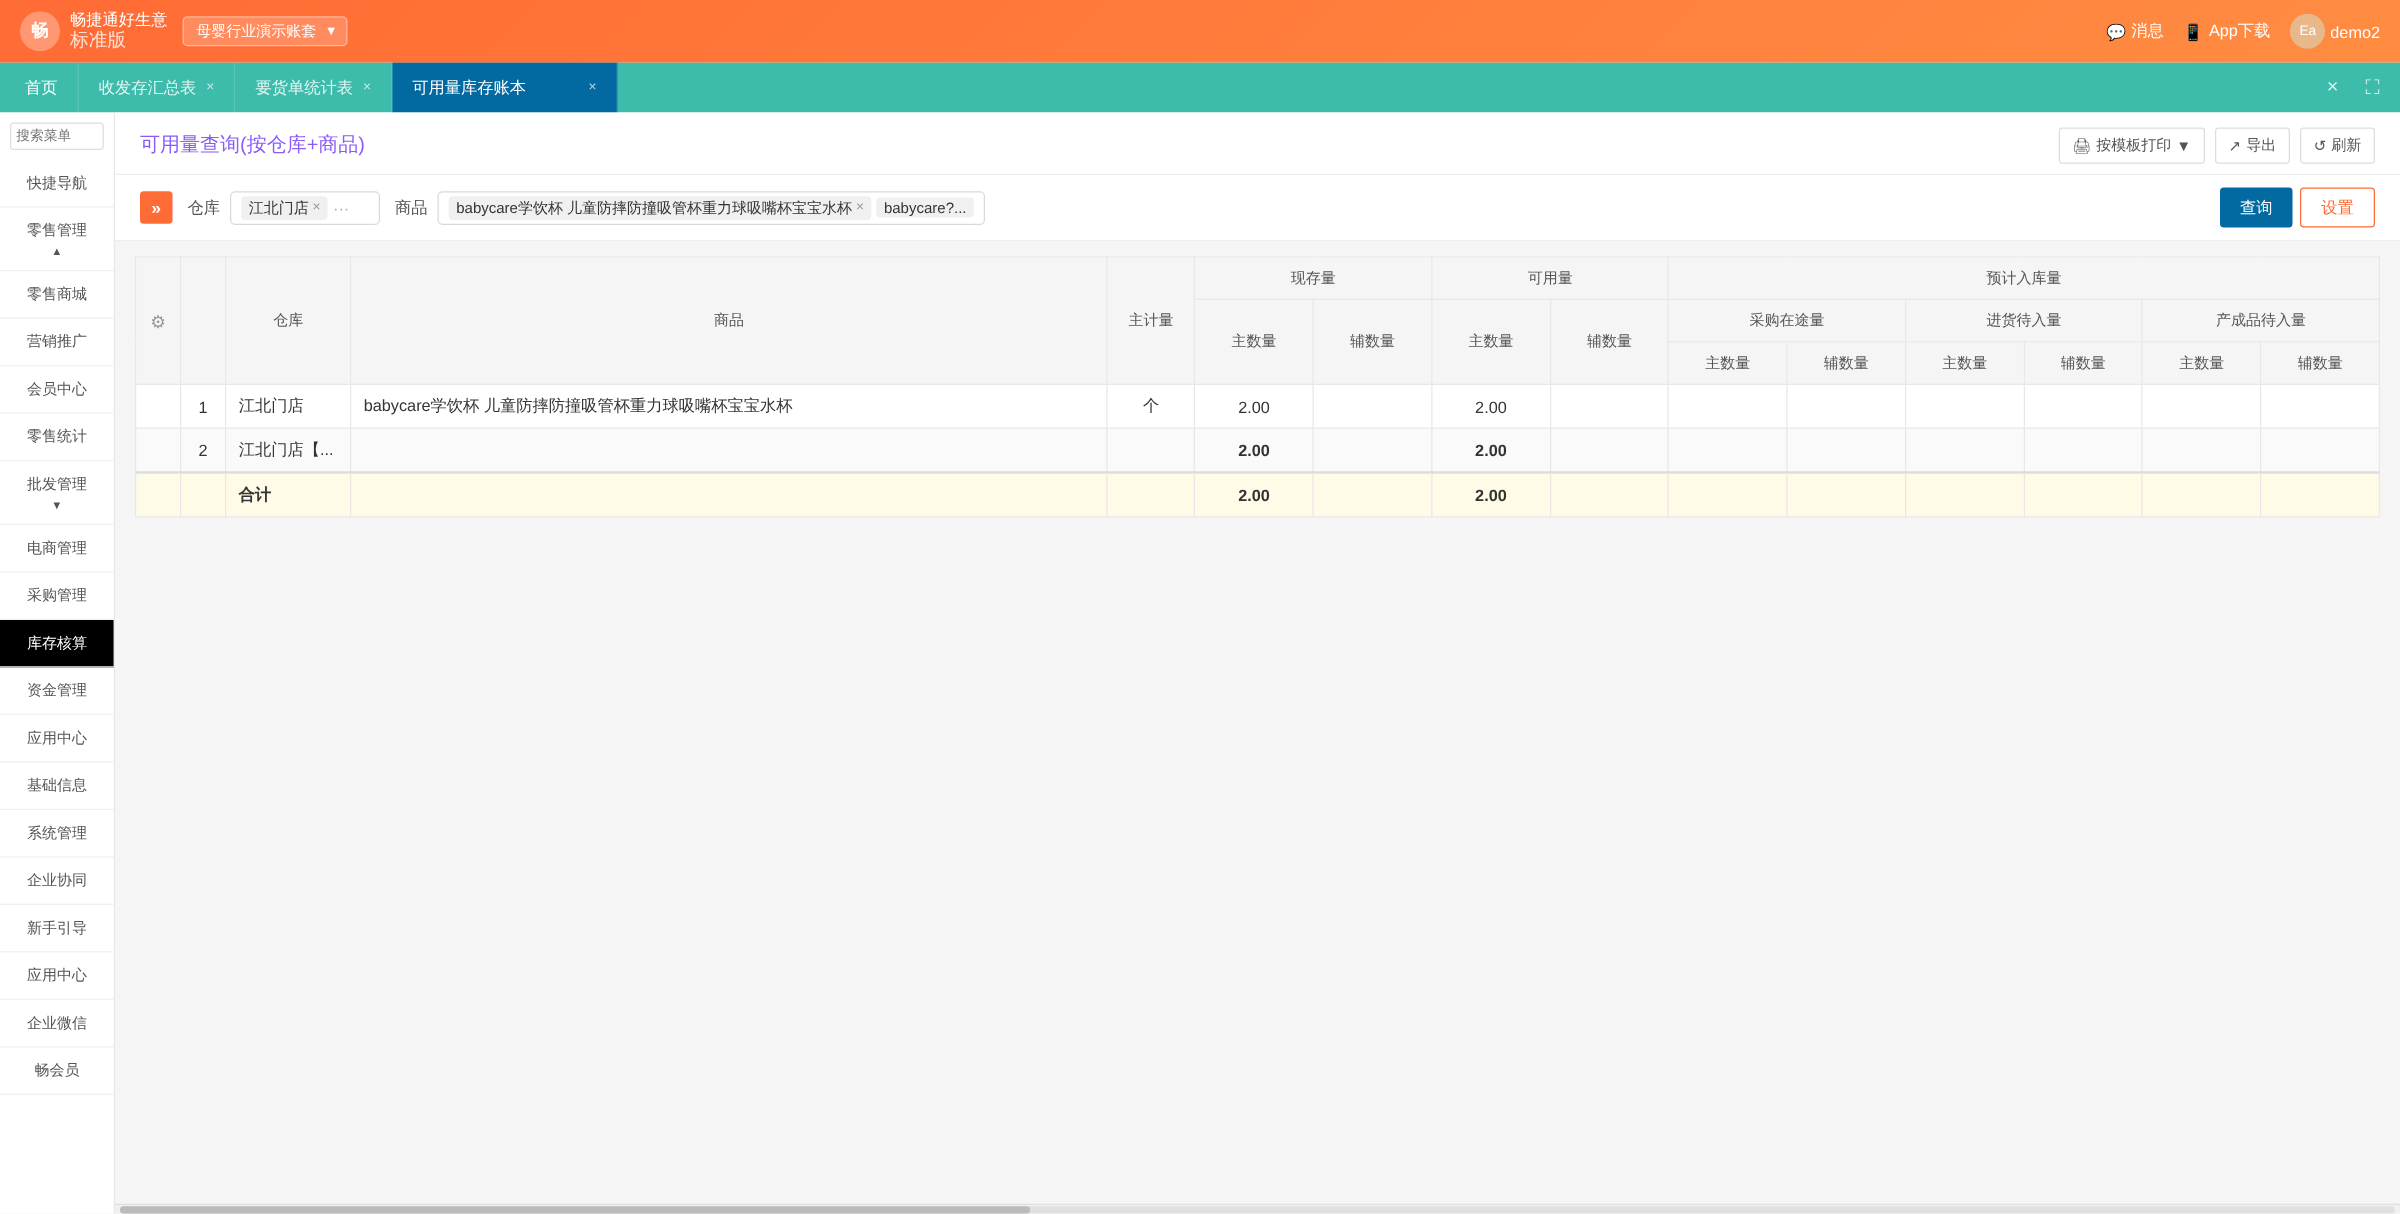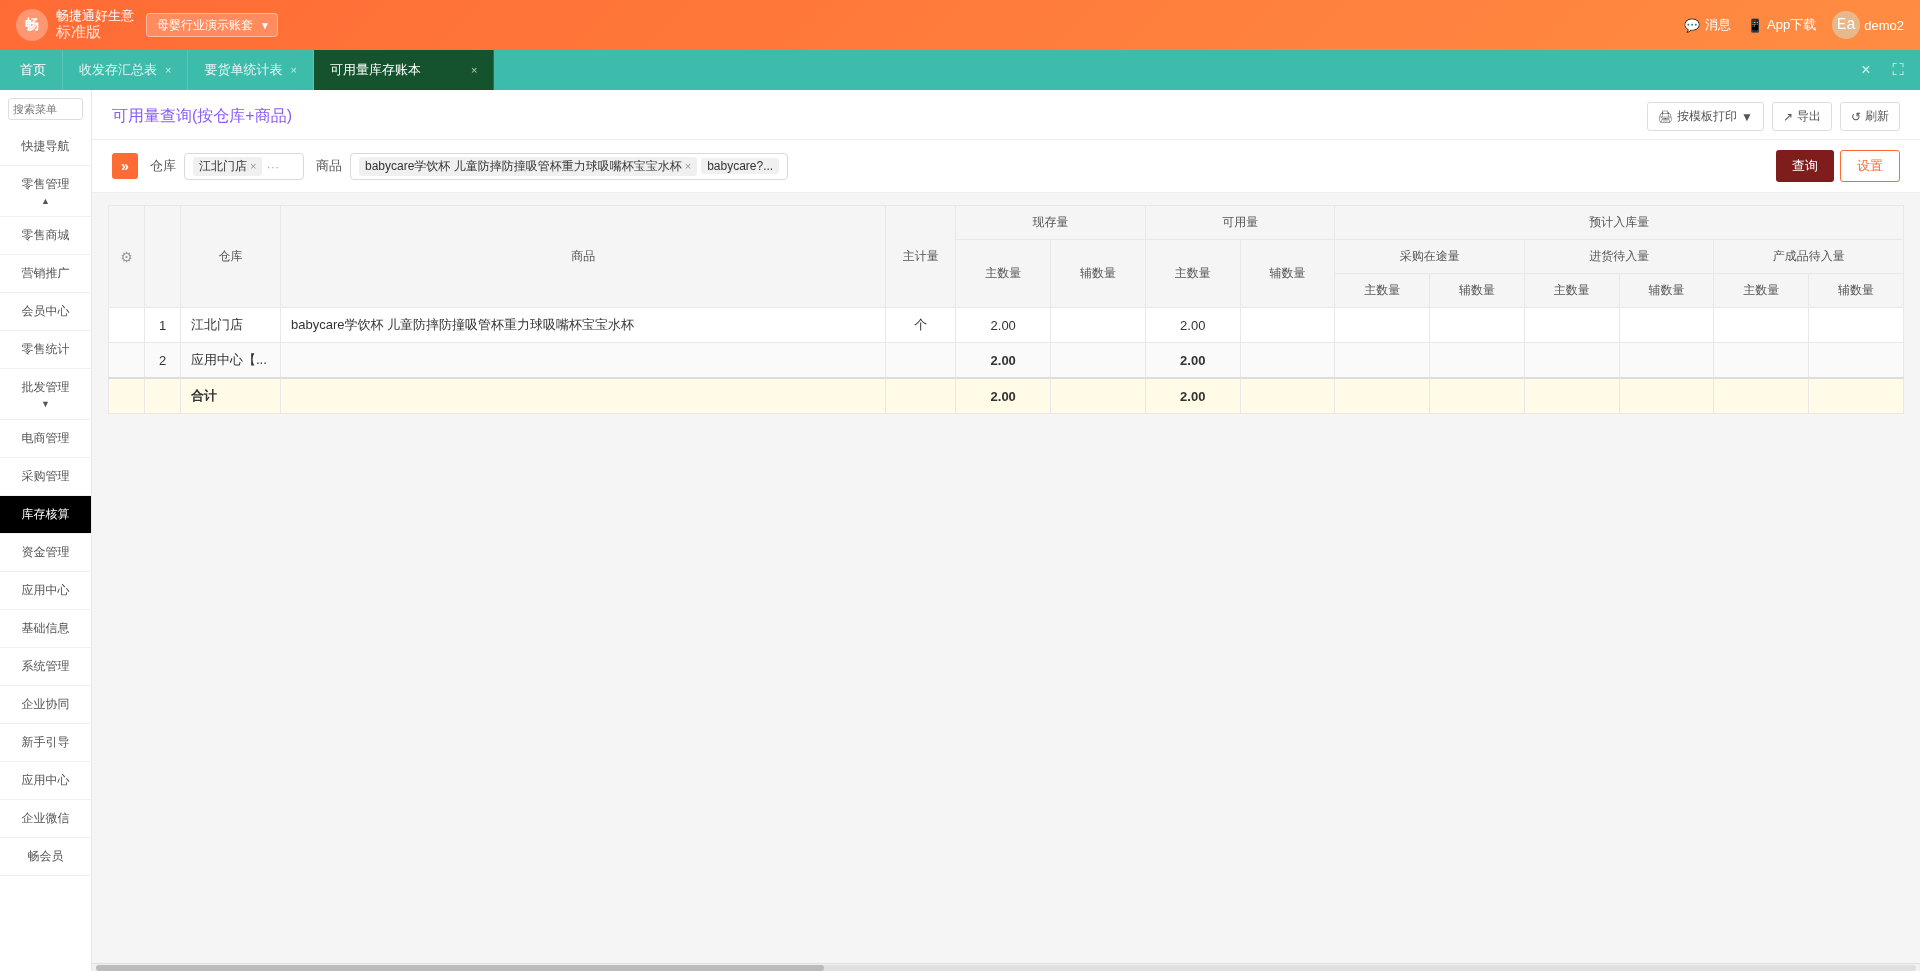--- a/index.html
+++ b/index.html
@@ -29,21 +29,21 @@
       font-size: 12px;
       cursor: pointer;
       appearance: none;
       position: relative;
     }
     .industry-wrapper { position: relative; display: flex; align-items: center; }
     .industry-arrow { position: absolute; right: 8px; color: white; pointer-events: none; font-size: 10px; }
 
     .top-bar-right { display: flex; align-items: center; gap: 16px; color: white; }
     .top-right-item { display: flex; align-items: center; gap: 4px; cursor: pointer; font-size: 13px; }
-    .avatar { width: 28px; height: 28px; border-radius: 50%; background: #e8b88a; display: flex; align-items: center; justify-content: center; font-size: 16px; color: #fff; overflow: hidden; font-family: Liberation Mono, monospace; }
+    .avatar { width: 28px; height: 28px; border-radius: 50%; background: #e8b88a; display: flex; align-items: center; justify-content: center; font-size: 11px; color: #fff; overflow: hidden; }
 
     
     .nav-tabs {
       height: 40px;
       background: #3dbcac;
       display: flex;
       align-items: stretch;
       padding-left: 4px;
     }
     .nav-tab {
@@ -52,21 +52,21 @@
       align-items: center;
       gap: 6px;
       color: rgba(255,255,255,0.85);
       cursor: pointer;
       font-size: 13px;
       border-right: 1px solid rgba(255,255,255,0.15);
       white-space: nowrap;
       justify-content: center;
     }
     .nav-tab.active {
-      background: #14532d;
+      background: #0369a1;
       color: white;
       gap: 48px;
     }
     .nav-tab .close-x {
       font-size: 11px;
       color: rgba(255,255,255,0.7);
       margin-left: 2px;
       cursor: pointer;
     }
     .nav-tab.home { color: white; }
@@ -177,21 +177,21 @@
       gap: 3px;
       background: #f0f0f0;
       border-radius: 3px;
       padding: 1px 6px;
       font-size: 12px;
     }
     .filter-tag .x { cursor: pointer; color: #999; font-size: 11px; }
     .filter-dots { color: #aaa; cursor: pointer; }
     .filter-actions { margin-left: auto; display: flex; gap: 6px; }
     .btn-query {
-      background: #7f1d1d;
+      background: #0369a1;
       color: white;
       border: none;
       padding: 6px 16px;
       border-radius: 3px;
       cursor: pointer;
       font-size: 13px;
     }
     .btn-settings {
       background: white;
       color: #ff6b35;
@@ -485,21 +485,21 @@
             <td></td>
             <td></td>
             <td></td>
             <td></td>
             <td></td>
             <td></td>
           </tr>
           <tr class="subtotal-row">
             <td></td>
             <td>2</td>
-            <td class="left">应用中心【...</td>
+            <td class="left">江北门店【...</td>
             <td></td>
             <td></td>
             <td><strong>2.00</strong></td>
             <td></td>
             <td><strong>2.00</strong></td>
             <td></td>
             <td></td>
             <td></td>
             <td></td>
             <td></td>

